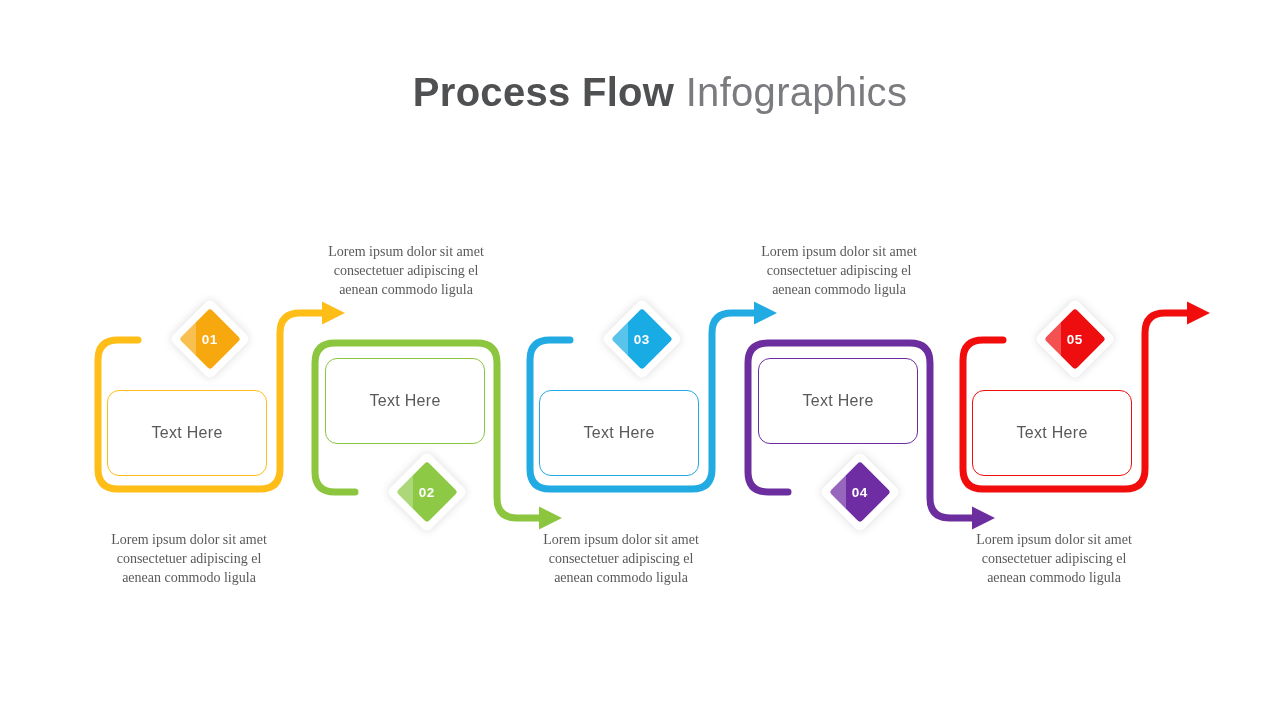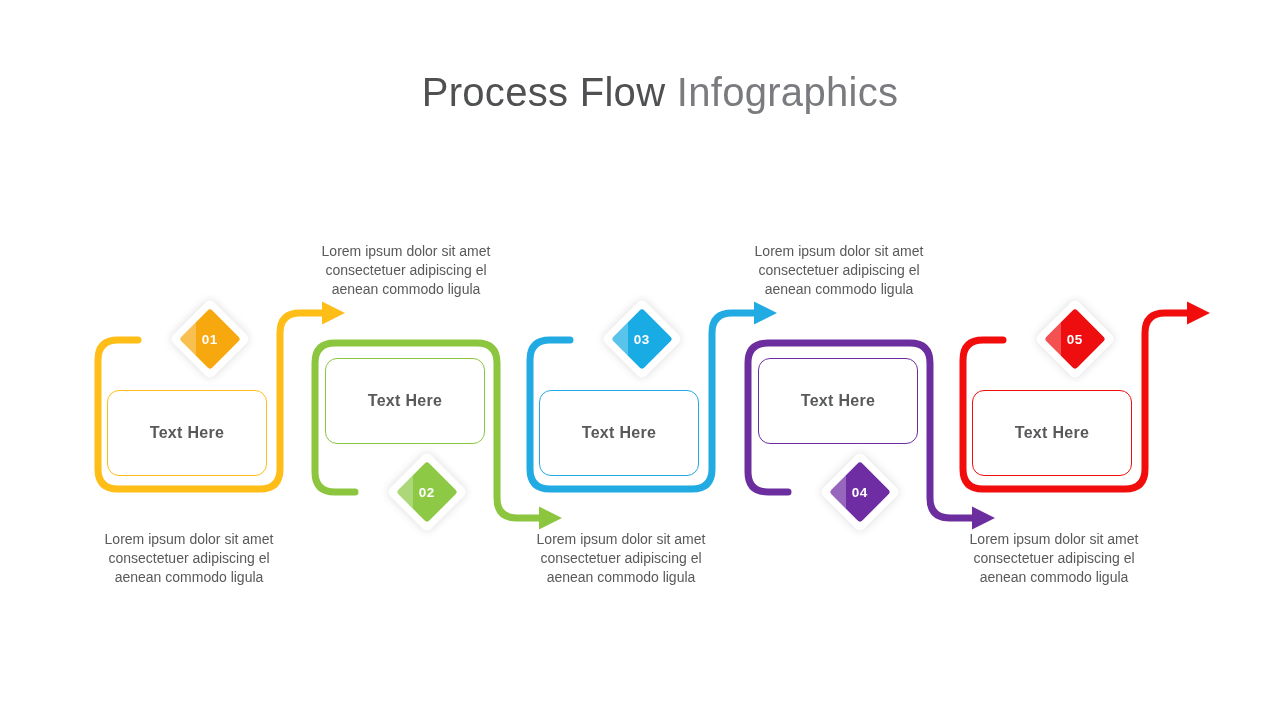--- a/index.html
+++ b/index.html
@@ -6,37 +6,37 @@
   .slide {
     position:relative; width:1280px; height:720px; overflow:hidden;
     font-family:"Liberation Sans", sans-serif; background:#ffffff;
   }
   
   .title {
     position:absolute; top:70px; left:0; width:100%;
     text-align:center; font-size:40px; line-height:1.1; margin:0;
     letter-spacing:0.3px;
   }
-  .title .t-bold   { font-weight:normal;margin-left:40px; }
+  .title .t-bold   { font-weight:bold;margin-left:40px; }
   .title .t-light  { font-weight:normal;text-align:right; }
 
   
   .flow-svg { position:absolute; left:0; top:0; width:1280px; height:720px; }
 
   
   .step { position:absolute; top:230px; width:260px; height:380px; }
 
   .textbox {
     position:absolute; width:160px; height:86px;
     background:#ffffff; border:1.5px solid; border-radius:12px;
     display:flex; align-items:center; justify-content:center;
     box-sizing:border-box;
   }
   .textbox .box-label {
-    font-size:16px; font-weight:bold; color:var(--c-box,#58595B); letter-spacing:0.3px;
+    font-size:16px; font-weight:normal; color:var(--c-box,#58595B); letter-spacing:0.3px;
   }
   .up   .textbox { left:9px;  top:160px; }
   .down .textbox { left:10px; top:128px; }
 
   .diamond {
     position:absolute; width:58px; height:58px; background:#ffffff;
     border-radius:6px; transform:rotate(45deg);
     box-shadow:0 0 10px rgba(0,0,0,0.14);
     display:flex; align-items:center; justify-content:center;
   }
@@ -51,21 +51,21 @@
     transform:rotate(-45deg); color:#ffffff; font-weight:bold; font-size:13.5px;
     letter-spacing:0.5px;
   }
 
   .lorem {
     position:absolute; left:-29px; width:240px; text-align:center;
     font-size:14px; line-height:19px; color:var(--c-body,#595959);
   }
   .up   .lorem { top:300px; }
   .down .lorem { top:12px; }
-  .lorem span { display:block; }
+  .lorem span { display:block;font-family:Liberation Serif, serif; }
 </style>
 </head>
 <body>
 
 <div class="slide" style="--c-body: #595959; --c-box: #58595B; background-color: rgb(255, 255, 255);">
 
   <h1 class="title">
     <span class="t-bold" style="color: rgb(79, 80, 82);">Process Flow</span>
     <span class="t-light" style="color: rgb(122, 123, 126);">Infographics</span>
   </h1>

